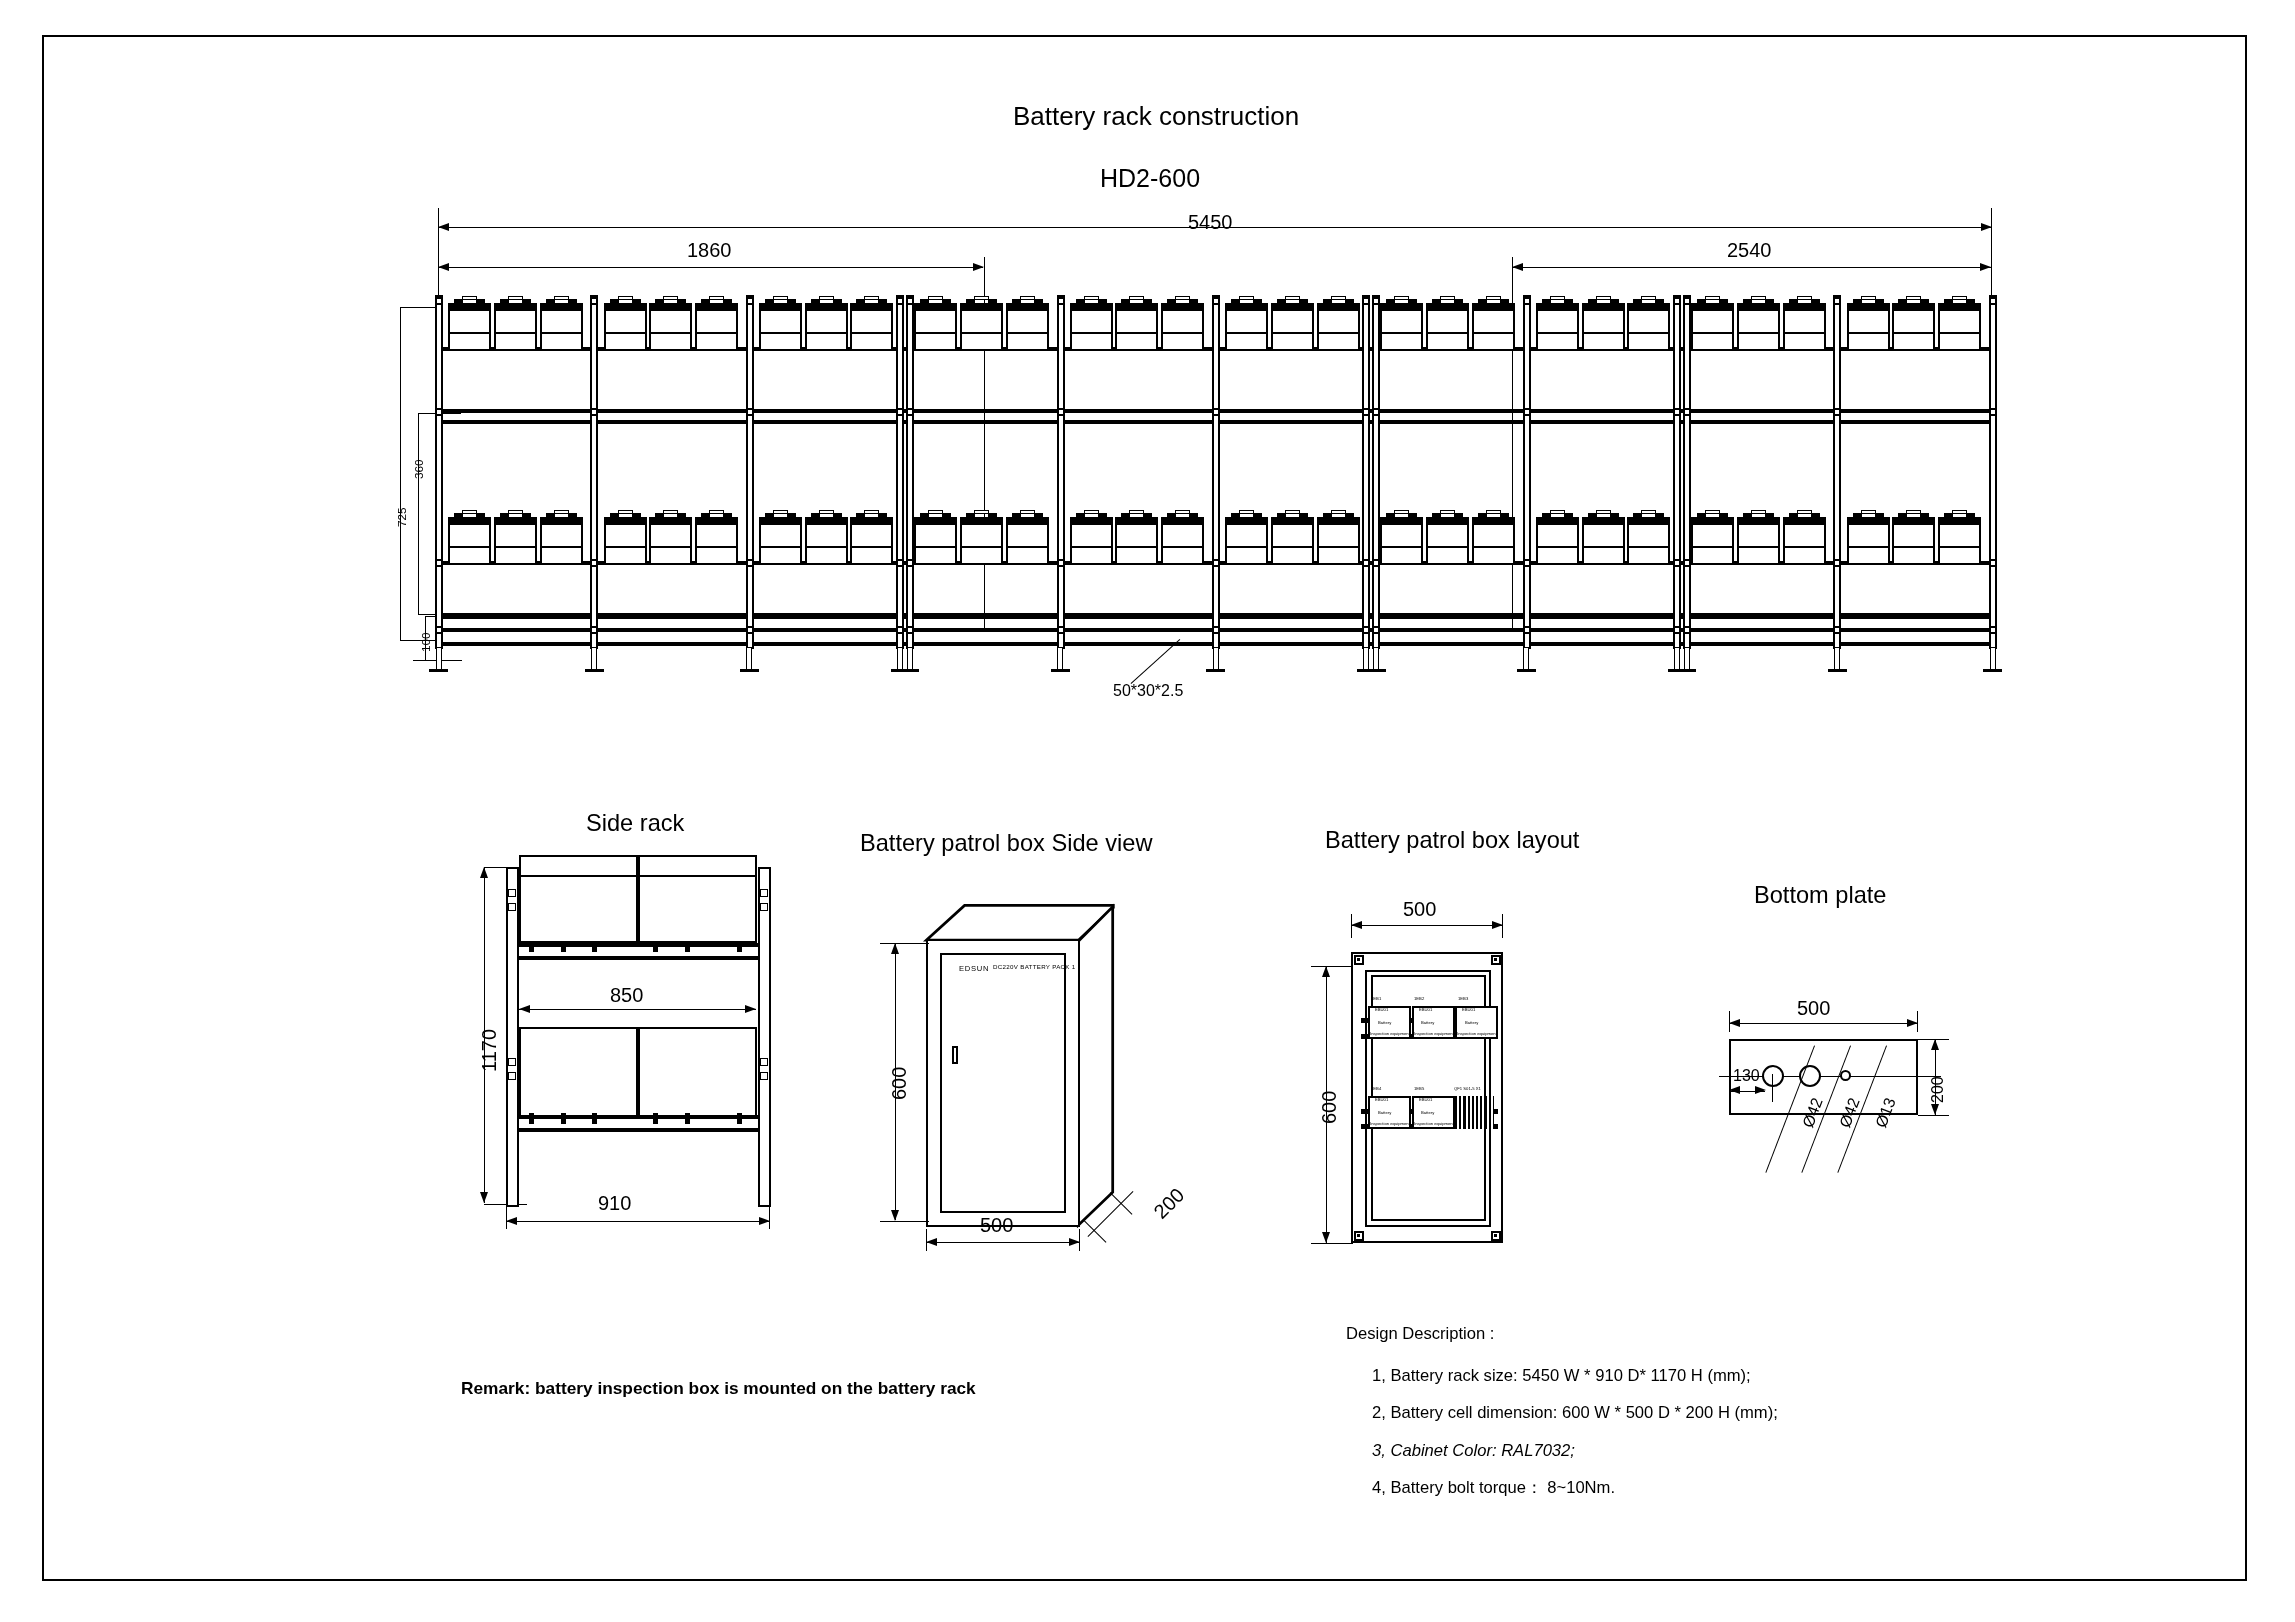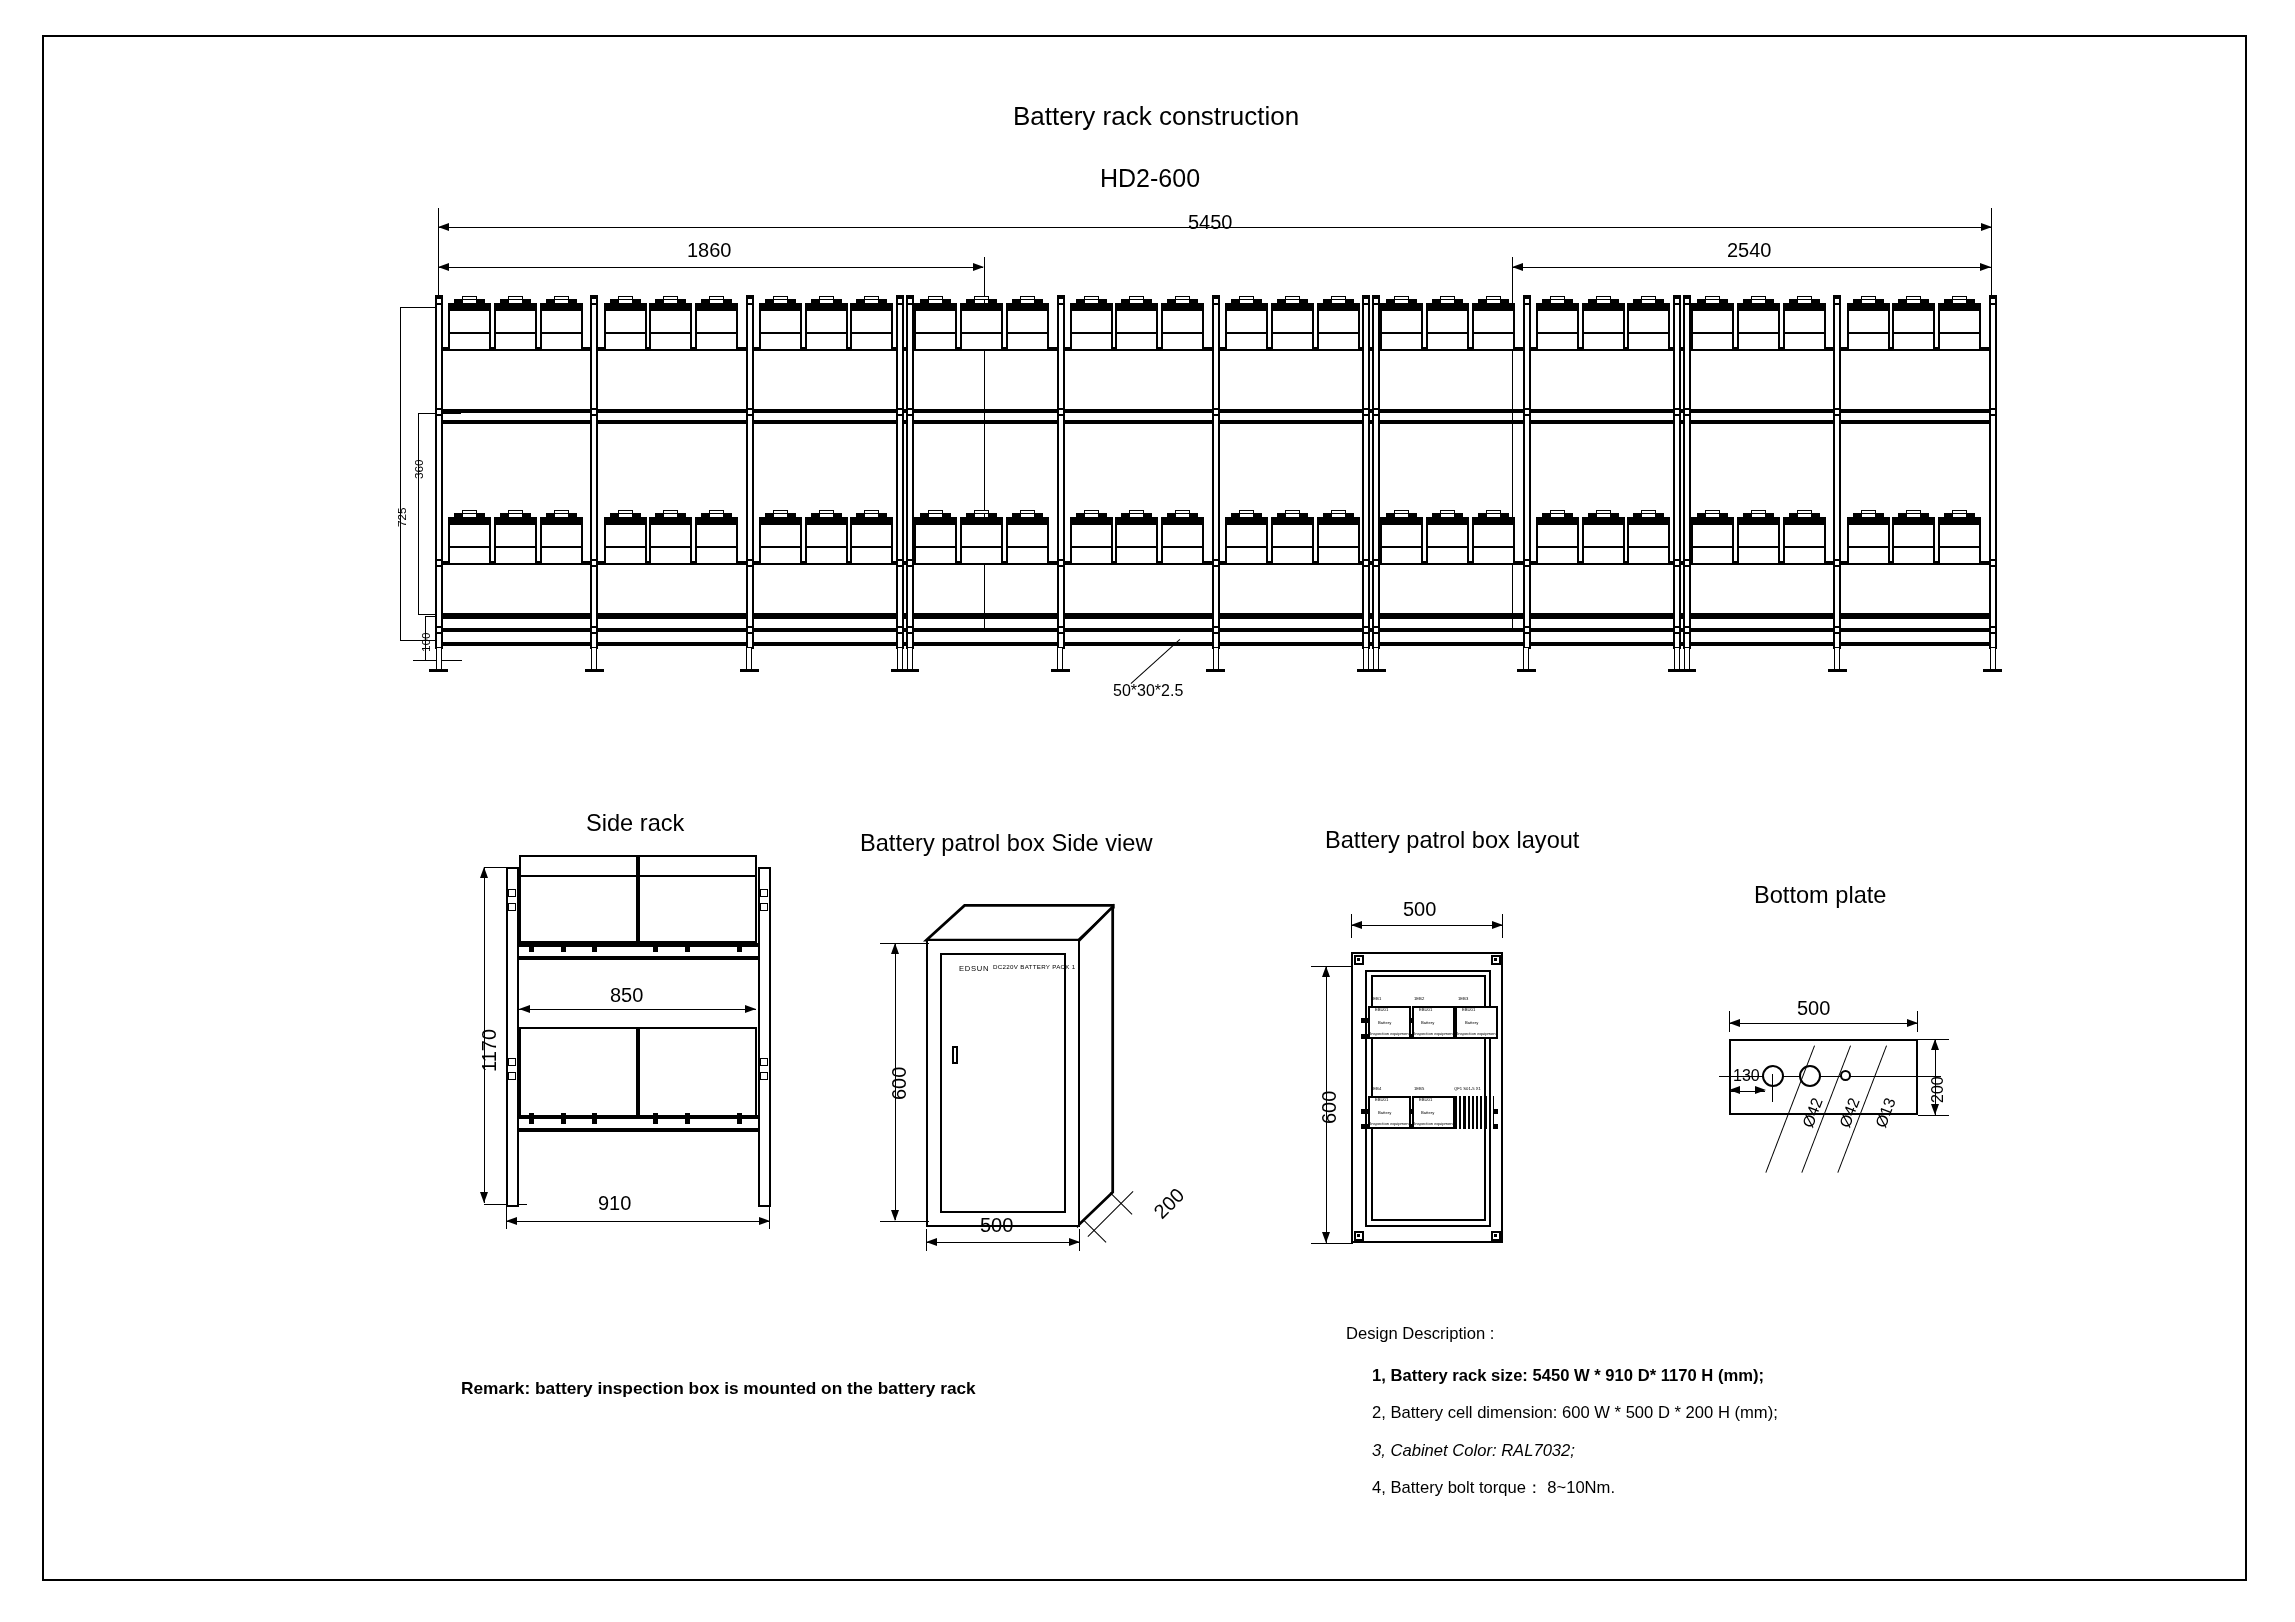--- a/index.html
+++ b/index.html
@@ -1010,20 +1010,20 @@
     <div class="arrD" style="left:1931px;top:1104px;"></div>
     <div class="hl" style="left:1918px;top:1039px;width:30.5px;"></div>
     <div class="hl" style="left:1918px;top:1115px;width:30.5px;"></div>
     <div class="vlbl dim-s" style="left:1930px;top:1103px;transform:rotate(-90deg);">200</div>
   </div>
 
   <div class="lbl note-b" style="left:461px;top:1380px;">Remark: battery inspection box is mounted on the battery rack</div>
 
   <div>
     <div class="lbl note" style="left:1346px;top:1326px;">Design Description :</div>
-    <div class="lbl note" style="left:1372px;top:1368px;font-weight:bold;">1, Battery rack size: 5450 W * 910 D* 1170 H (mm);</div>
+    <div class="lbl note" style="left:1372px;top:1368px;">1, Battery rack size: 5450 W * 910 D* 1170 H (mm);</div>
     <div class="lbl note" style="left:1372px;top:1405px;">2, Battery cell  dimension: 600 W * 500 D * 200 H (mm);</div>
     <div class="lbl note" style="left:1372px;top:1443px;font-style:italic;">3, Cabinet Color: RAL7032;</div>
     <div class="lbl note" style="left:1372px;top:1480px;">4, Battery bolt torque： 8~10Nm.</div>
   </div>
 
 </div>
 
 
 </body></html>

